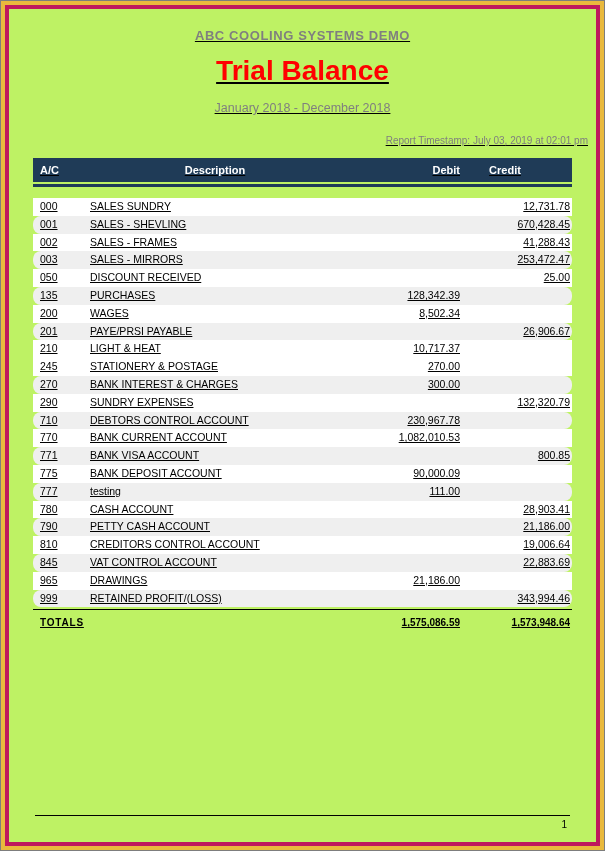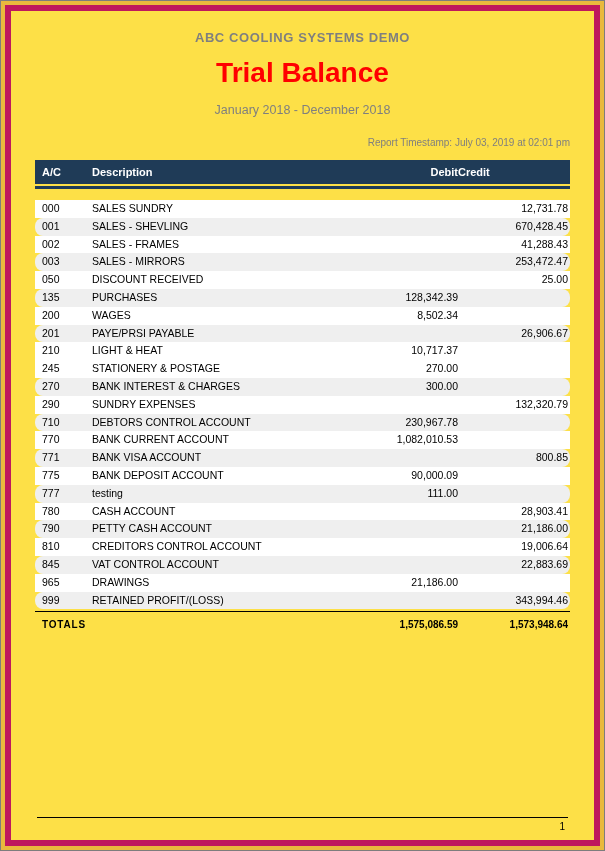--- a/index.html
+++ b/index.html
@@ -10,60 +10,61 @@
     width: 605px; height: 851px;
     border: 1px solid #7d7d7d;
   }
   .frame-gold {
     width: 100%; height: 100%;
     border: 4px solid #e9b93d;
   }
   .page {
     position: relative;
     width: 100%; height: 100%;
-    border: 6px solid #be185d;
-    background: #fde047;
+    border: 4px solid #be185d;
+    background: #bef264;
     overflow: hidden;
+    text-decoration: underline;
   }
 
   .report-header { text-align: center; }
   .company-name {
     margin-top: 19px;
     font-size: 13px; font-weight: bold;
     color: #7f7f7f; letter-spacing: 0.6px;
   }
   .report-title {
     margin-top: 12px;
     font-size: 28px; font-weight: bold;
     color: #ff0000;
   }
   .report-period {
     margin-top: 14px;
     font-size: 12.5px; color: #7f7f7f;
   }
   .timestamp {
-    margin: 20px 24px 0 24px;
+    margin: 20px 8px 0 24px;
     text-align: right;
     font-size: 10px; color: #7f7f7f;
   }
 
   .table-wrap { margin: 12px 24px 0 24px; }
 
   .thead {
     display: grid;
     grid-template-columns: 55px 1fr 120px 112px;
     background: #1f3b57;
     color: #ffffff;
     font-size: 11px; font-weight: bold;
     height: 24px; line-height: 24px;
   }
   .thead .h-ac { padding-left: 7px; }
-  .thead .h-desc { padding-left: 2px; }
+  .thead .h-desc { padding-left: 2px; text-align: center; }
   .thead .h-debit { text-align: right; }
-  .thead .h-credit { text-align: left; padding-right: 22px; }
+  .thead .h-credit { text-align: center; padding-right: 22px; }
 
   .head-rule { margin-top: 2px; height: 3px; background: #1f3b57; }
 
   .tbody { margin-top: 11px; }
   .trow {
     display: grid;
     grid-template-columns: 55px 1fr 120px 112px;
     height: 17.8px; line-height: 17.8px;
     font-size: 10.5px; color: #000000;
     background: #ffffff;

